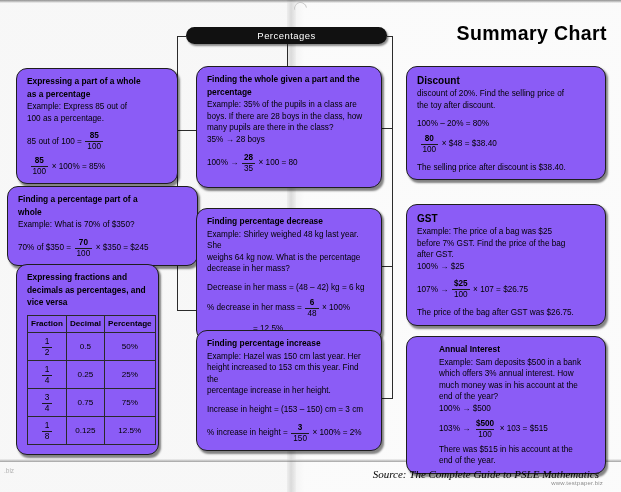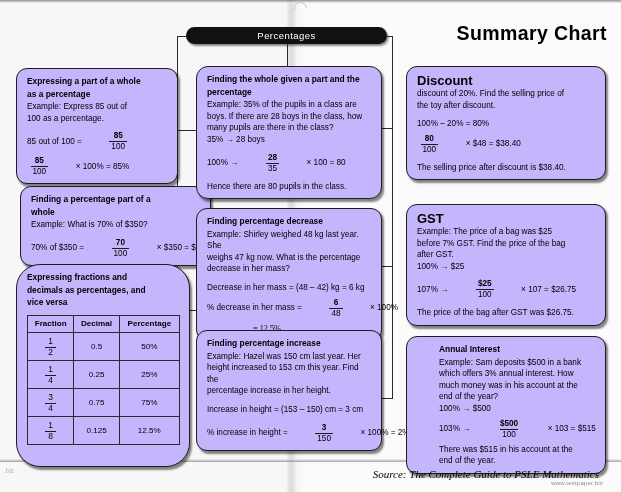--- a/index.html
+++ b/index.html
@@ -44,40 +44,40 @@
   }
 
   
   .ln { position: absolute; background: #2b2b2b; }
   .v { width: 1px; }
   .h { height: 1px; }
 
   
   .box {
     position: absolute;
-    background: #c4b5fd;
+    background: #8b5cf6;
     border: 1.1px solid #1e1e1e;
     border-radius: 11px;
     box-shadow: 2px 2.5px 2px rgba(0,0,0,.48);
     padding: 7px 9px 6px 10px;
     font-size: 8.2px;
     line-height: 11.6px;
   }
   .box h3 {
     margin: 0 0 1px 0;
     font-size: 8.4px; font-weight: bold; line-height: 11.6px;
   }
-  .box h3.big { font-size: 13px; line-height: 13px; margin-bottom: 1px; }
+  .box h3.big { font-size: 10px; line-height: 13px; margin-bottom: 1px; }
   .box p { margin: 0; }
   .gap { height: 7px; }
   .gap-s { height: 4px; }
 
   
-  .eq { display: flex; align-items: center; white-space: nowrap; gap: 24px; }
-  .eq.ind { padding-left: 46px; font-family: Liberation Serif, serif; }
+  .eq { display: flex; align-items: center; white-space: nowrap; }
+  .eq.ind { padding-left: 46px; }
   .frac {
     display: inline-flex; flex-direction: column; align-items: center;
     vertical-align: middle; margin: 0 3.5px; line-height: 10px;
   }
   .frac .num { padding: 0 2px; font-weight: bold; }
   .frac .den { padding: 0 2px; border-top: 1px solid #1a1a1a; }
 
   
   table.frtab {
     border-collapse: collapse; width: 100%; margin-top: 6px;
@@ -168,36 +168,36 @@
     <div class="gap-s"></div>
     <div class="eq">
       <span class="frac">
         <span class="num">85</span>
         <span class="den">100</span>
       </span>
       <span>× 100% = 85%</span>
     </div>
   </div>
 
-  <div class="box" style="left:20px; top:186px; width:191px;">
+  <div class="box" style="left:7px; top:186px; width:191px;">
     <h3>Finding a percentage part of a</h3>
     <h3>whole</h3>
     <p>Example: What is 70% of $350?</p>
     <div class="gap"></div>
     <div class="eq">
       <span>70% of $350 =</span>
       <span class="frac">
         <span class="num">70</span>
         <span class="den">100</span>
       </span>
       <span>× $350 = $245</span>
     </div>
   </div>
 
-  <div class="box" style="left:16px; top:264px; width:174px; padding-bottom:21px;border-radius:24px;">
+  <div class="box" style="left:16px; top:264px; width:143px; padding-bottom:9px;">
     <h3>Expressing fractions and</h3>
     <h3>decimals as percentages, and</h3>
     <h3>vice versa</h3>
     <table class="frtab">
       <thead>
         <tr>
           <th>Fraction</th>
           <th>Decimal</th>
           <th>Percentage</th>
         </tr>
@@ -257,27 +257,26 @@
     <div class="gap"></div>
     <div class="eq">
       <span>100% →</span>
       <span class="frac">
         <span class="num">28</span>
         <span class="den">35</span>
       </span>
       <span>× 100 = 80</span>
     </div>
     <div class="gap"></div>
-    <p>Hence there are 80 pupils in the class.</p>
   </div>
 
   <div class="box" style="left:196px; top:208px; width:186px;">
     <h3>Finding percentage decrease</h3>
     <p>Example: Shirley weighed 48 kg last year. She</p>
-    <p>weighs 47 kg now. What is the percentage</p>
+    <p>weighs 64 kg now. What is the percentage</p>
     <p>decrease in her mass?</p>
     <div class="gap"></div>
     <p>Decrease in her mass = (48 – 42) kg = 6 kg</p>
     <div class="gap-s"></div>
     <div class="eq">
       <span>% decrease in her mass =</span>
       <span class="frac">
         <span class="num">6</span>
         <span class="den">48</span>
       </span>

